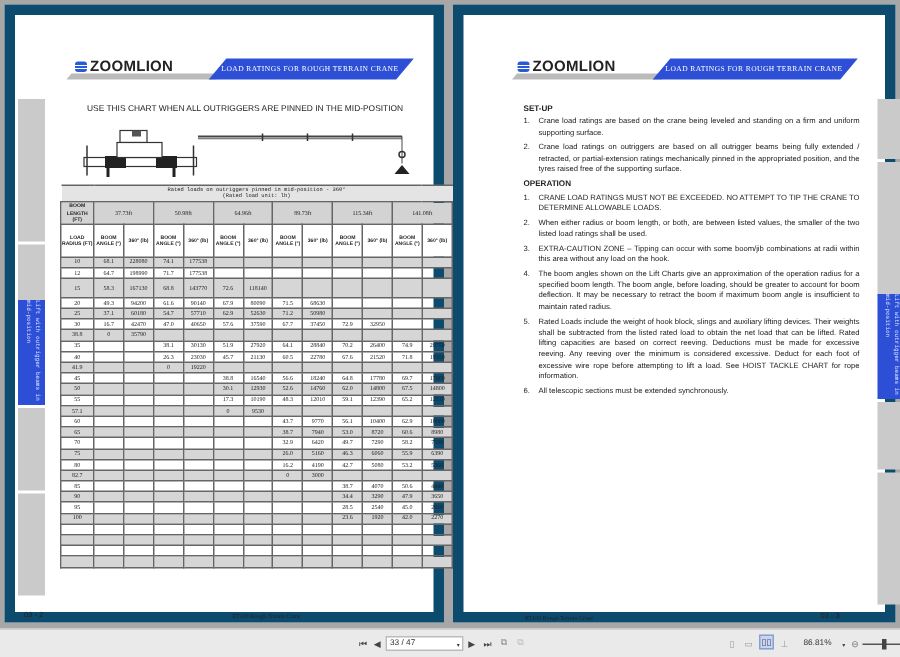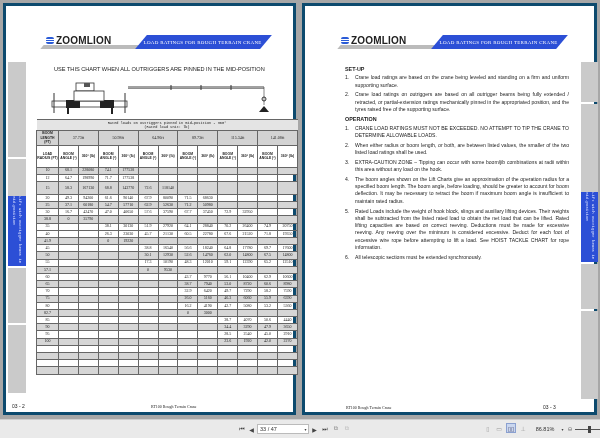--- a/index.html
+++ b/index.html
@@ -1,17 +1,17 @@
 <!DOCTYPE html>
 <html><head>
 <meta charset="utf-8">
 <style>
 *{box-sizing:border-box;margin:0;padding:0}
 body{width:600px;height:438px;background:#a7a7a7;font-family:"Liberation Sans",sans-serif;position:relative;overflow:hidden}
-.page{position:absolute;top:3px;height:412px;background:#fff;border:3px solid #0c4a6e}
+.page{position:absolute;top:3px;height:412px;background:#fff;border:7px solid #0c4a6e}
 #p1{left:3px;width:293px}
 #p2{left:302px;width:295px}
 .logo{position:absolute;top:29px;font-weight:bold;font-size:10px;color:#222;letter-spacing:.2px;display:flex;align-items:center}
 .logo-mark{width:8px;height:7px;margin-right:2px;background:linear-gradient(#2a5bd7 0 30%,#fff 30% 40%,#2a5bd7 40% 60%,#fff 60% 70%,#2a5bd7 70%);border-radius:2px}
 .greybar{position:absolute;top:39px;height:4px;background:#bbb;transform:skewX(-40deg)}
 .bluebar{position:absolute;top:29px;height:14px;background:#2c4fd6;transform:skewX(-40deg);color:#fff;font-family:"Liberation Serif",serif;font-size:5px;display:flex;align-items:center;justify-content:center;letter-spacing:.3px}
 .bluebar span{transform:skewX(40deg)}
 .sidetab{position:absolute;background:#cacaca}
 .sidetab.blue{background:#2c4fd6;color:#dbe2ff;font-size:4px;writing-mode:vertical-rl;display:flex;align-items:center;justify-content:center;line-height:6px;font-family:"Liberation Mono",monospace}
 .title{position:absolute;left:48px;top:60px;font-size:5.6px;color:#222}

